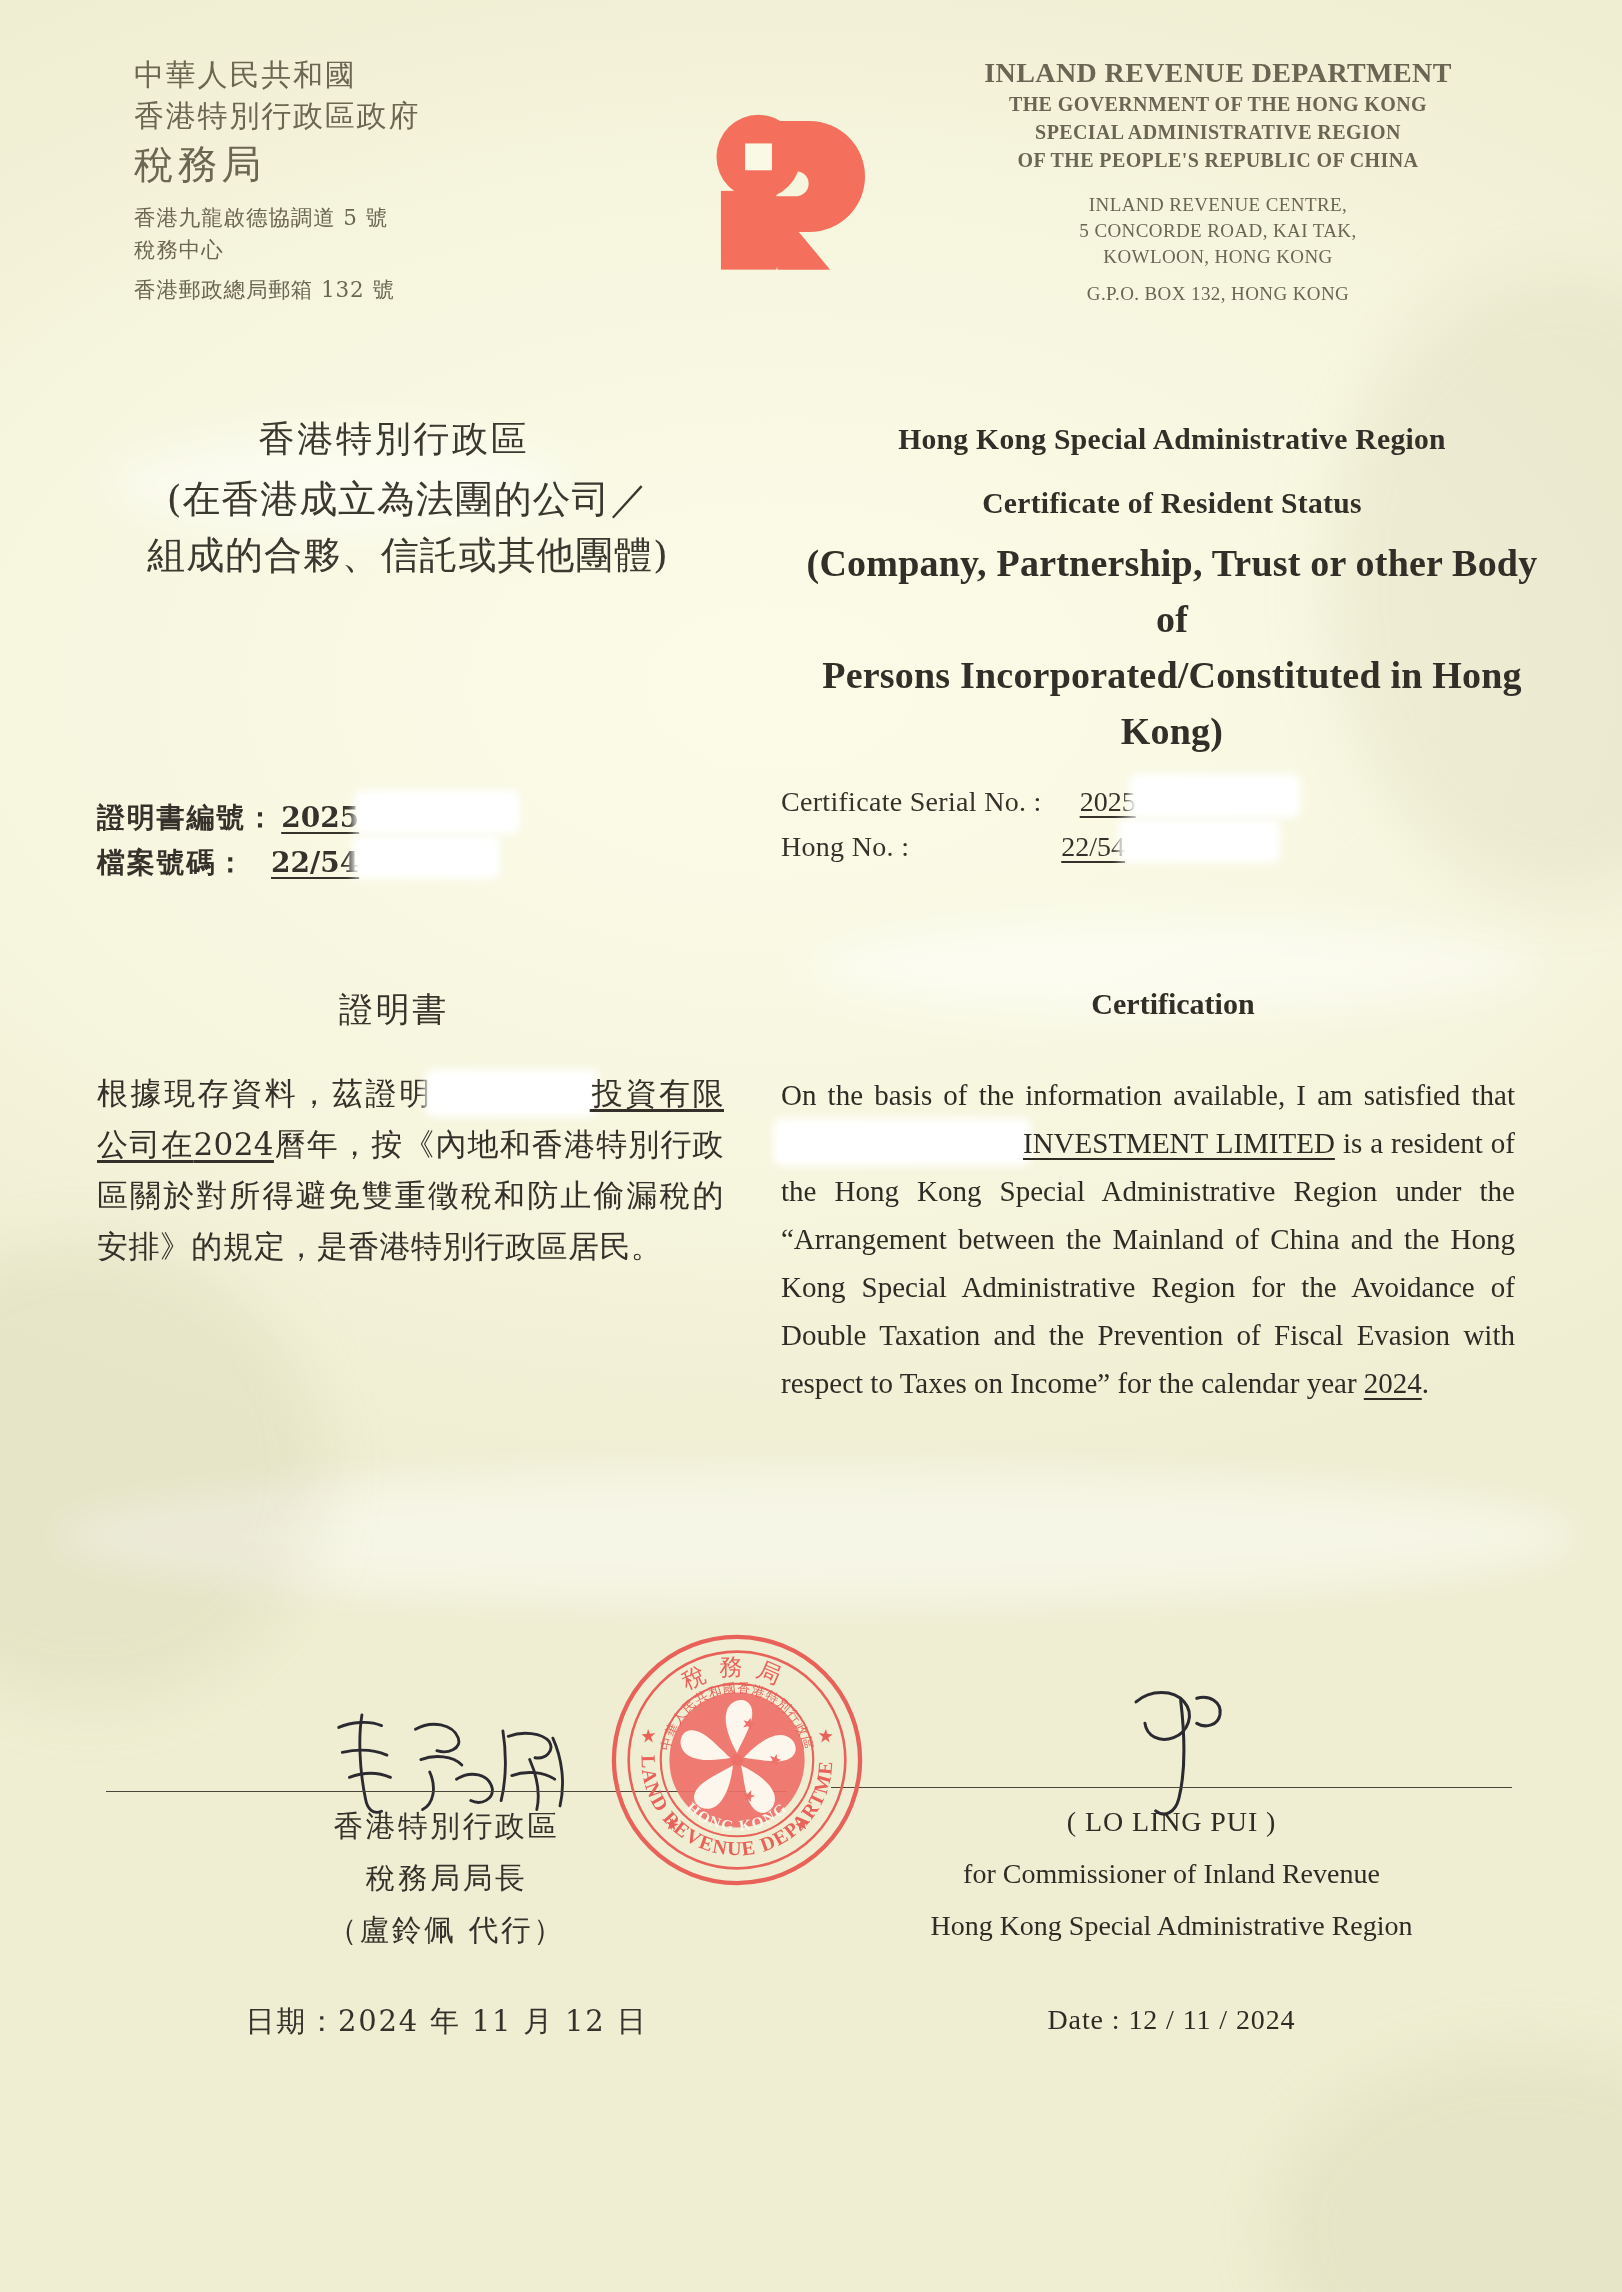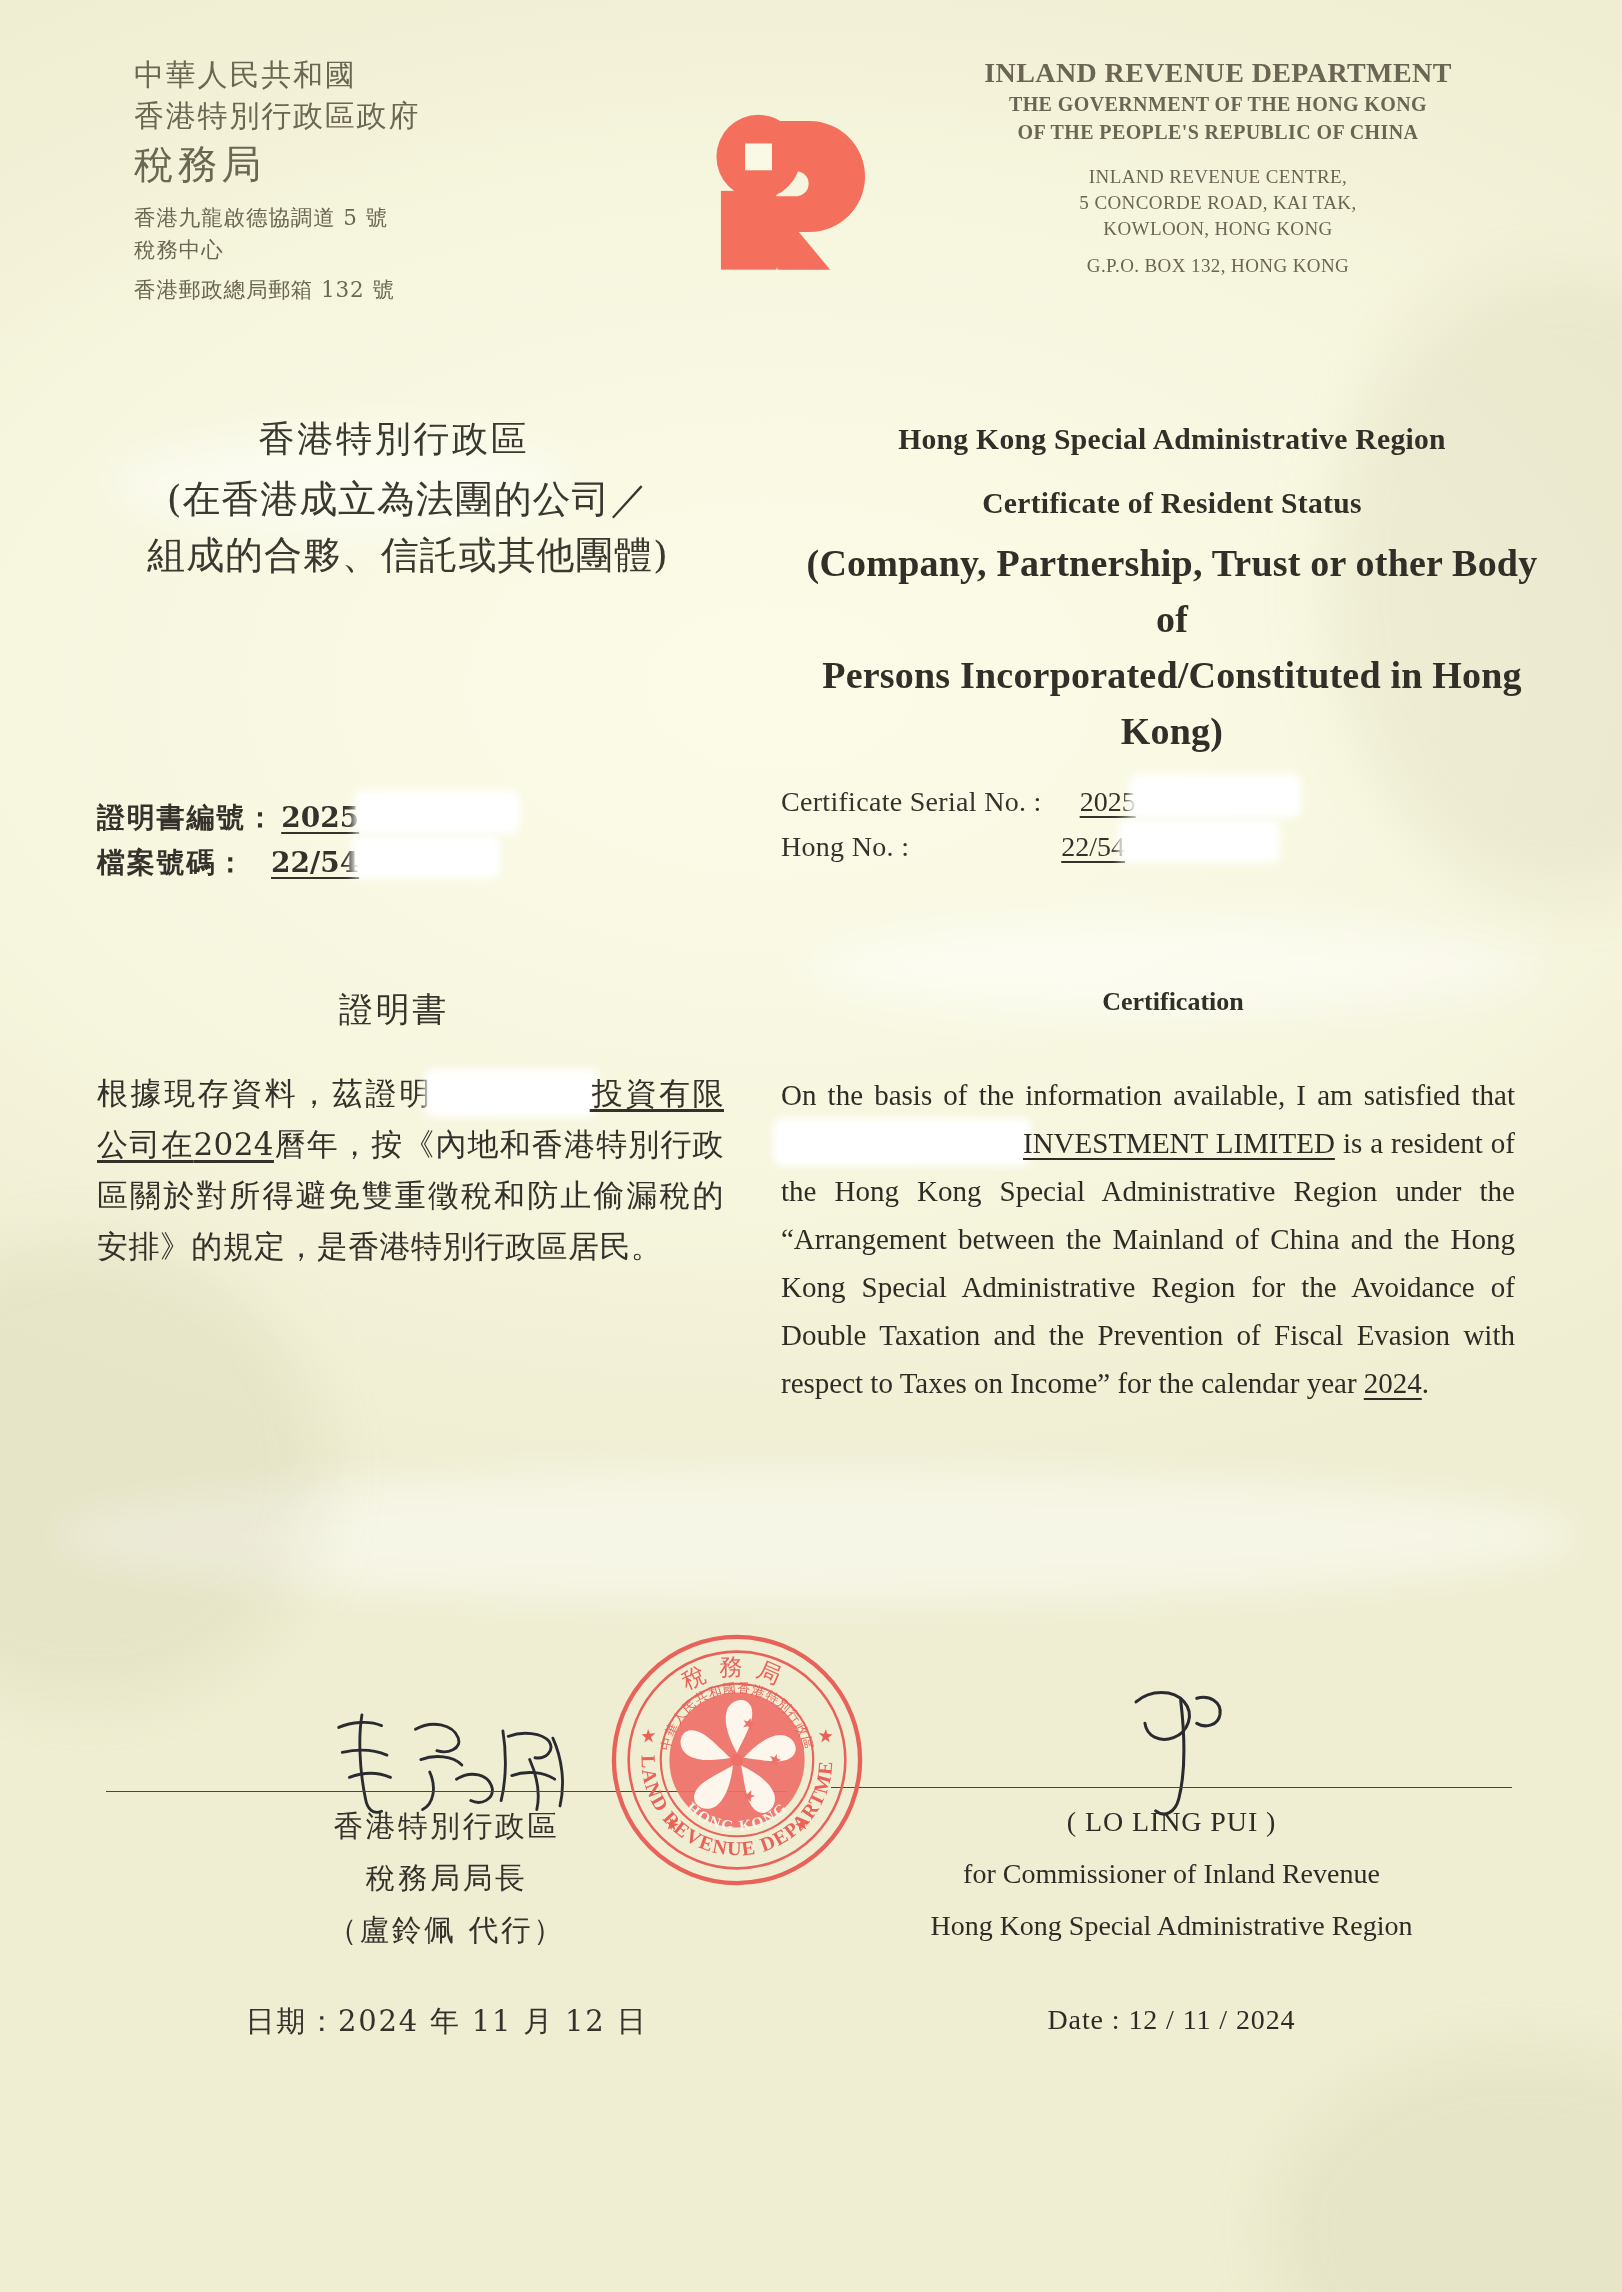--- a/index.html
+++ b/index.html
@@ -215,21 +215,21 @@
     text-align: center;
     font-size: 34px;
     letter-spacing: 2.7px;
     color: #39352d;
     font-family: "DejaVu Serif", "Liberation Serif", serif;
   }
   .cert-head-en {
     position: absolute;
     left: 788px; width: 770px;
     text-align: center;
-    font-size: 26px;
+    font-size: 30px;
     font-weight: bold;
     color: #322f28;
   }
 
   
   .body-cn {
     position: absolute;
     top: 1068px;
     left: 97px;
     width: 627px;
@@ -367,20 +367,21 @@
 
         <rect x="20" y="106" width="62" height="88" fill="#f4705c"></rect>
 
         <path d="M84 28 h35 a62 62 0 0 1 0 124 h-12 l35 42 h-58 l-38 -46 v-36 h58 a14 14 0 0 0 0 -28 h-20 z" fill="#f4705c"></path>
       </svg>
     </div>
 
     <div class="hdr-en">
       <div class="t1">INLAND REVENUE DEPARTMENT</div>
       <div class="t2">THE GOVERNMENT OF THE HONG KONG</div>
+      <div class="t2">SPECIAL ADMINISTRATIVE REGION</div>
       <div class="t2">OF THE PEOPLE'S REPUBLIC OF CHINA</div>
       <div class="addr">
         <div>INLAND REVENUE CENTRE,</div>
         <div>5 CONCORDE ROAD, KAI TAK,</div>
         <div>KOWLOON, HONG KONG</div>
         <div class="gap">G.P.O. BOX 132, HONG KONG</div>
       </div>
     </div>
   </div>
 

